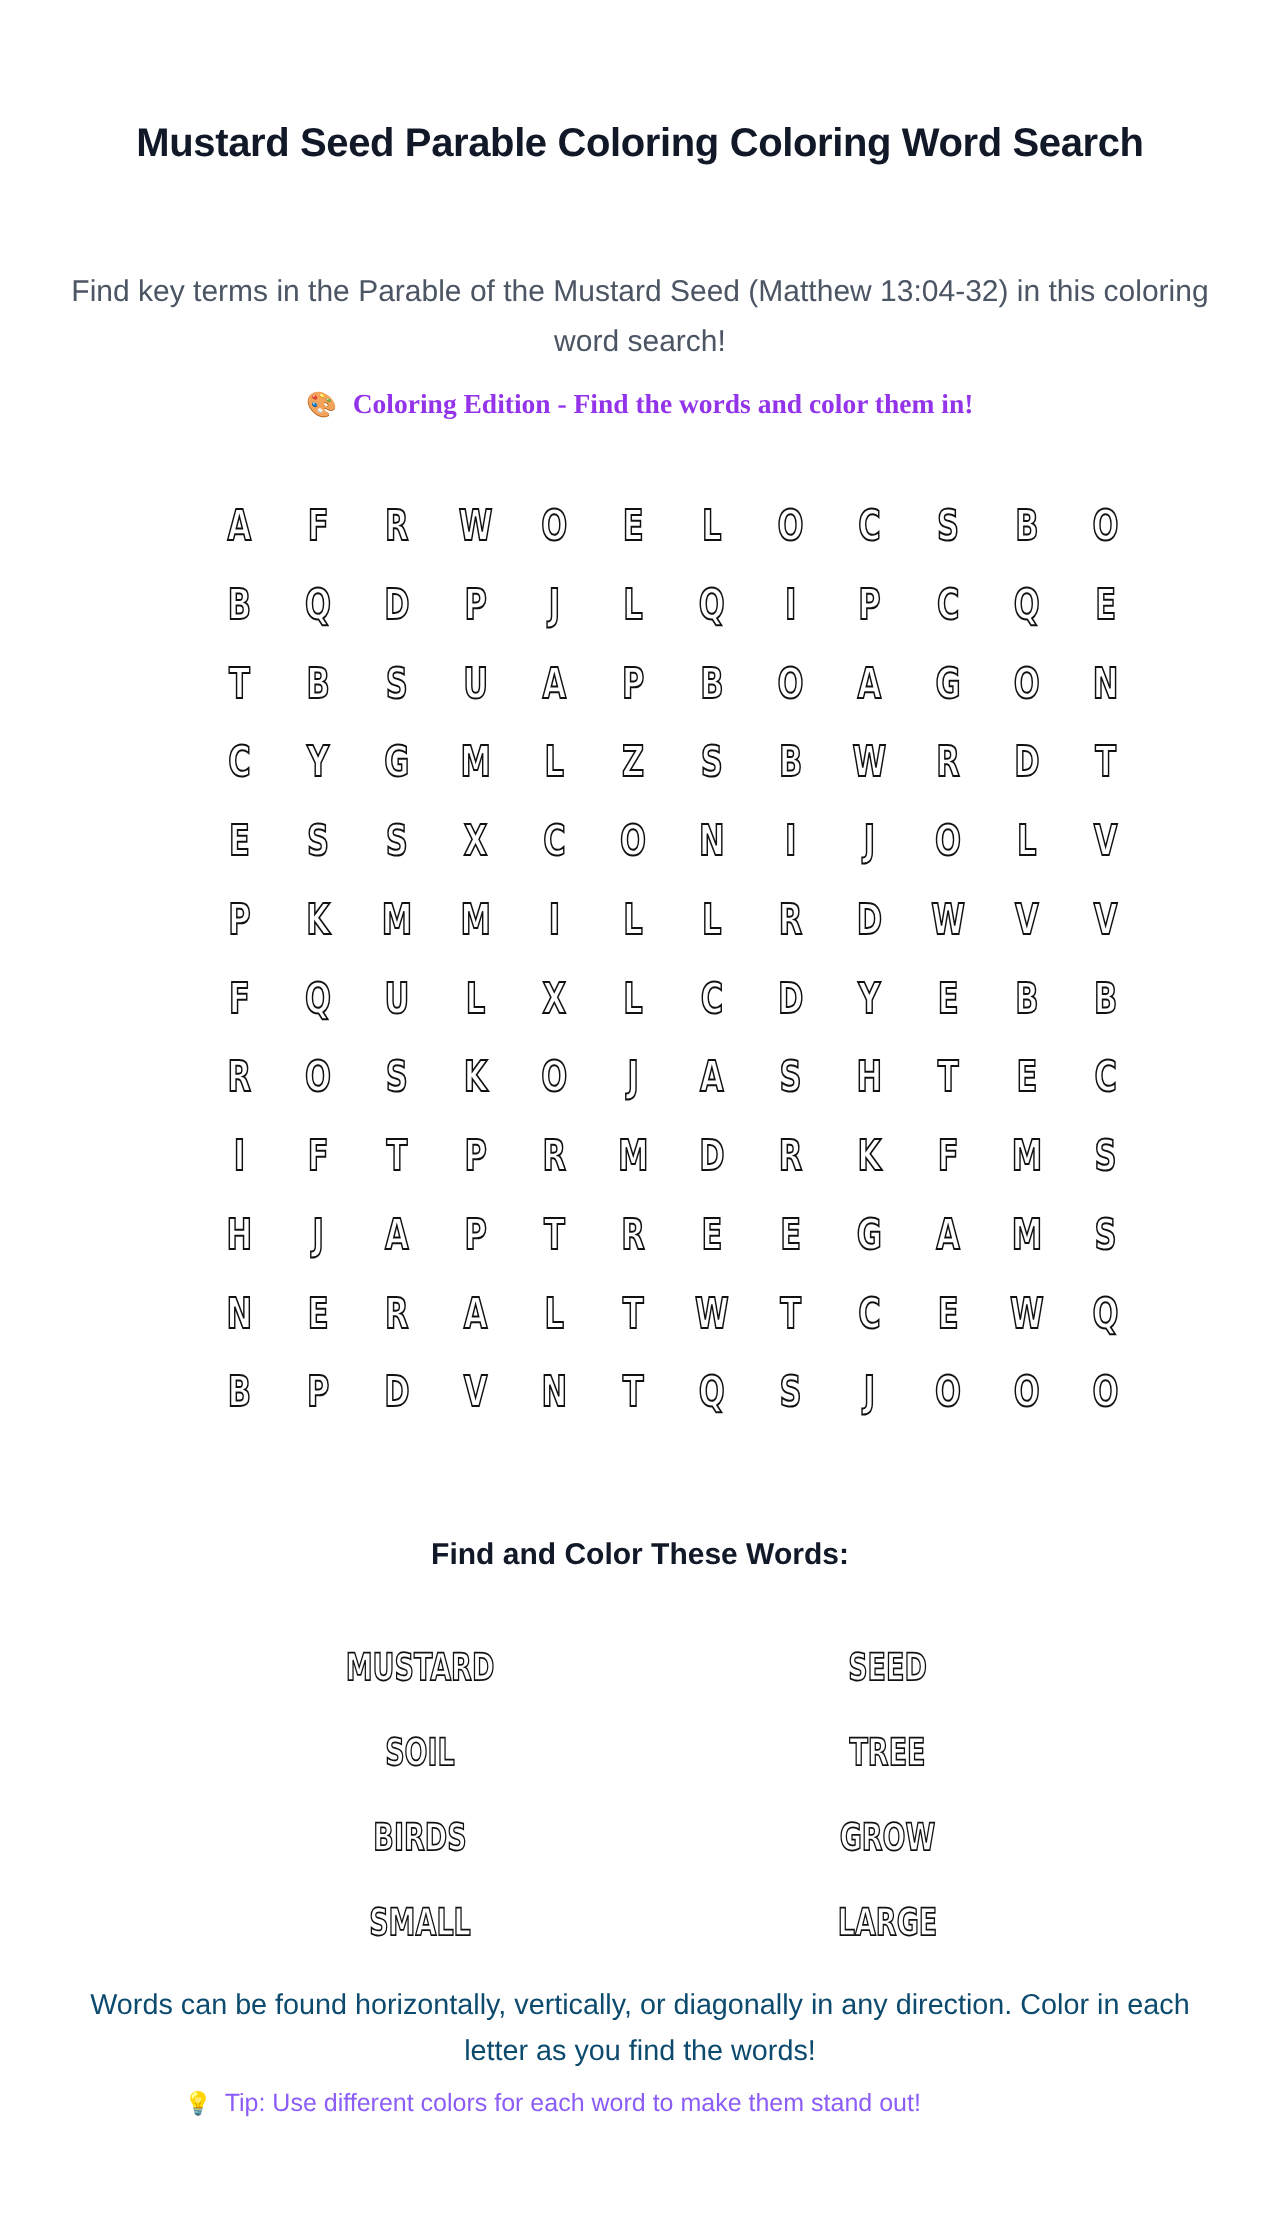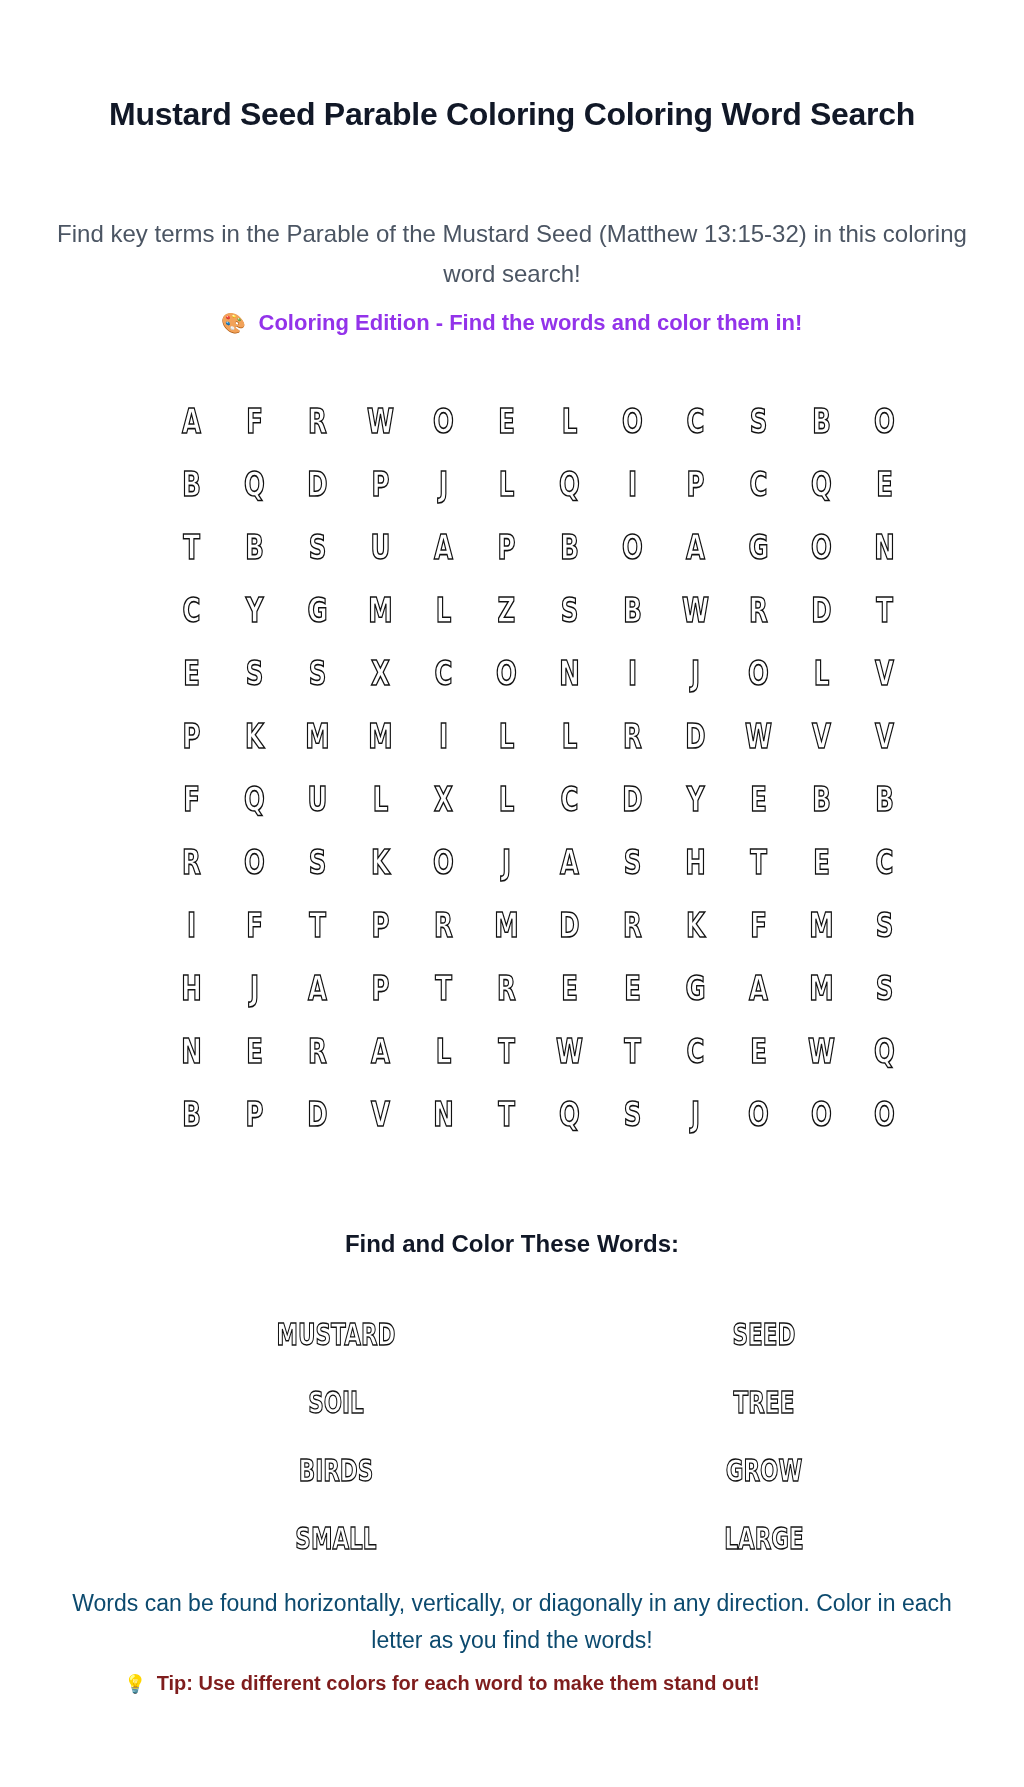--- a/index.html
+++ b/index.html
@@ -36,20 +36,21 @@
     color: #4b5563;
   }
   .edition {
     position: absolute;
     left: 0; width: 1024px; top: 308px;
     text-align: center;
     font-size: 22px;
     font-weight: 600;
     color: #9333ea;
     line-height: 30px;
+    font-family: Liberation Serif, serif;
   }
   .edition .emoji { margin-right: 12px; font-size: 20px; }
 
   .grid {
     position: absolute;
     left: 160px; top: 389px;
     width: 756px;
     display: grid;
     grid-template-columns: repeat(12, 63px);
     grid-auto-rows: 63px;
@@ -74,21 +75,21 @@
     font-size: 24px;
     font-weight: 700;
     color: #111827;
   }
   .words {
     position: absolute;
     left: 176px; top: 1300px;
     width: 730px;
     display: grid;
     grid-template-columns: 320px 320px;
-    column-gap: 108px;
+    column-gap: 54px;
     grid-auto-rows: 68px;
   }
   .word {
     display: flex;
     align-items: center;
     justify-content: center;
     font-family: "DejaVu Sans", sans-serif;
     font-weight: 700;
     font-size: 30px;
     color: #ffffff;
@@ -103,34 +104,34 @@
     text-align: center;
     font-size: 23px;
     line-height: 37px;
     color: #0c4a6e;
   }
   .tip {
     position: absolute;
     left: 0; width: 884px; top: 1668px;
     text-align: center;
     font-size: 20px;
-    font-weight: 700;
-    color: #7f1d1d;
+    font-weight: 400;
+    color: #8b5cf6;
     line-height: 30px;
   }
   .tip .emoji { margin-right: 10px; font-size: 18px; }
 </style>
 </head>
 <body>
 
 <div class="page">
 
   <h1 class="title">Mustard Seed Parable Coloring Coloring Word Search</h1>
 
-  <p class="subtitle">Find key terms in the Parable of the Mustard Seed (Matthew 13:15-32) in this coloring word search!</p>
+  <p class="subtitle">Find key terms in the Parable of the Mustard Seed (Matthew 13:04-32) in this coloring word search!</p>
 
   <div class="edition">
     <span class="emoji">🎨</span><span>Coloring Edition - Find the words and color them in!</span>
   </div>
 
   <div class="grid" id="grid">
       <div class="cell">A</div>
       <div class="cell">F</div>
       <div class="cell">R</div>
       <div class="cell">W</div>

